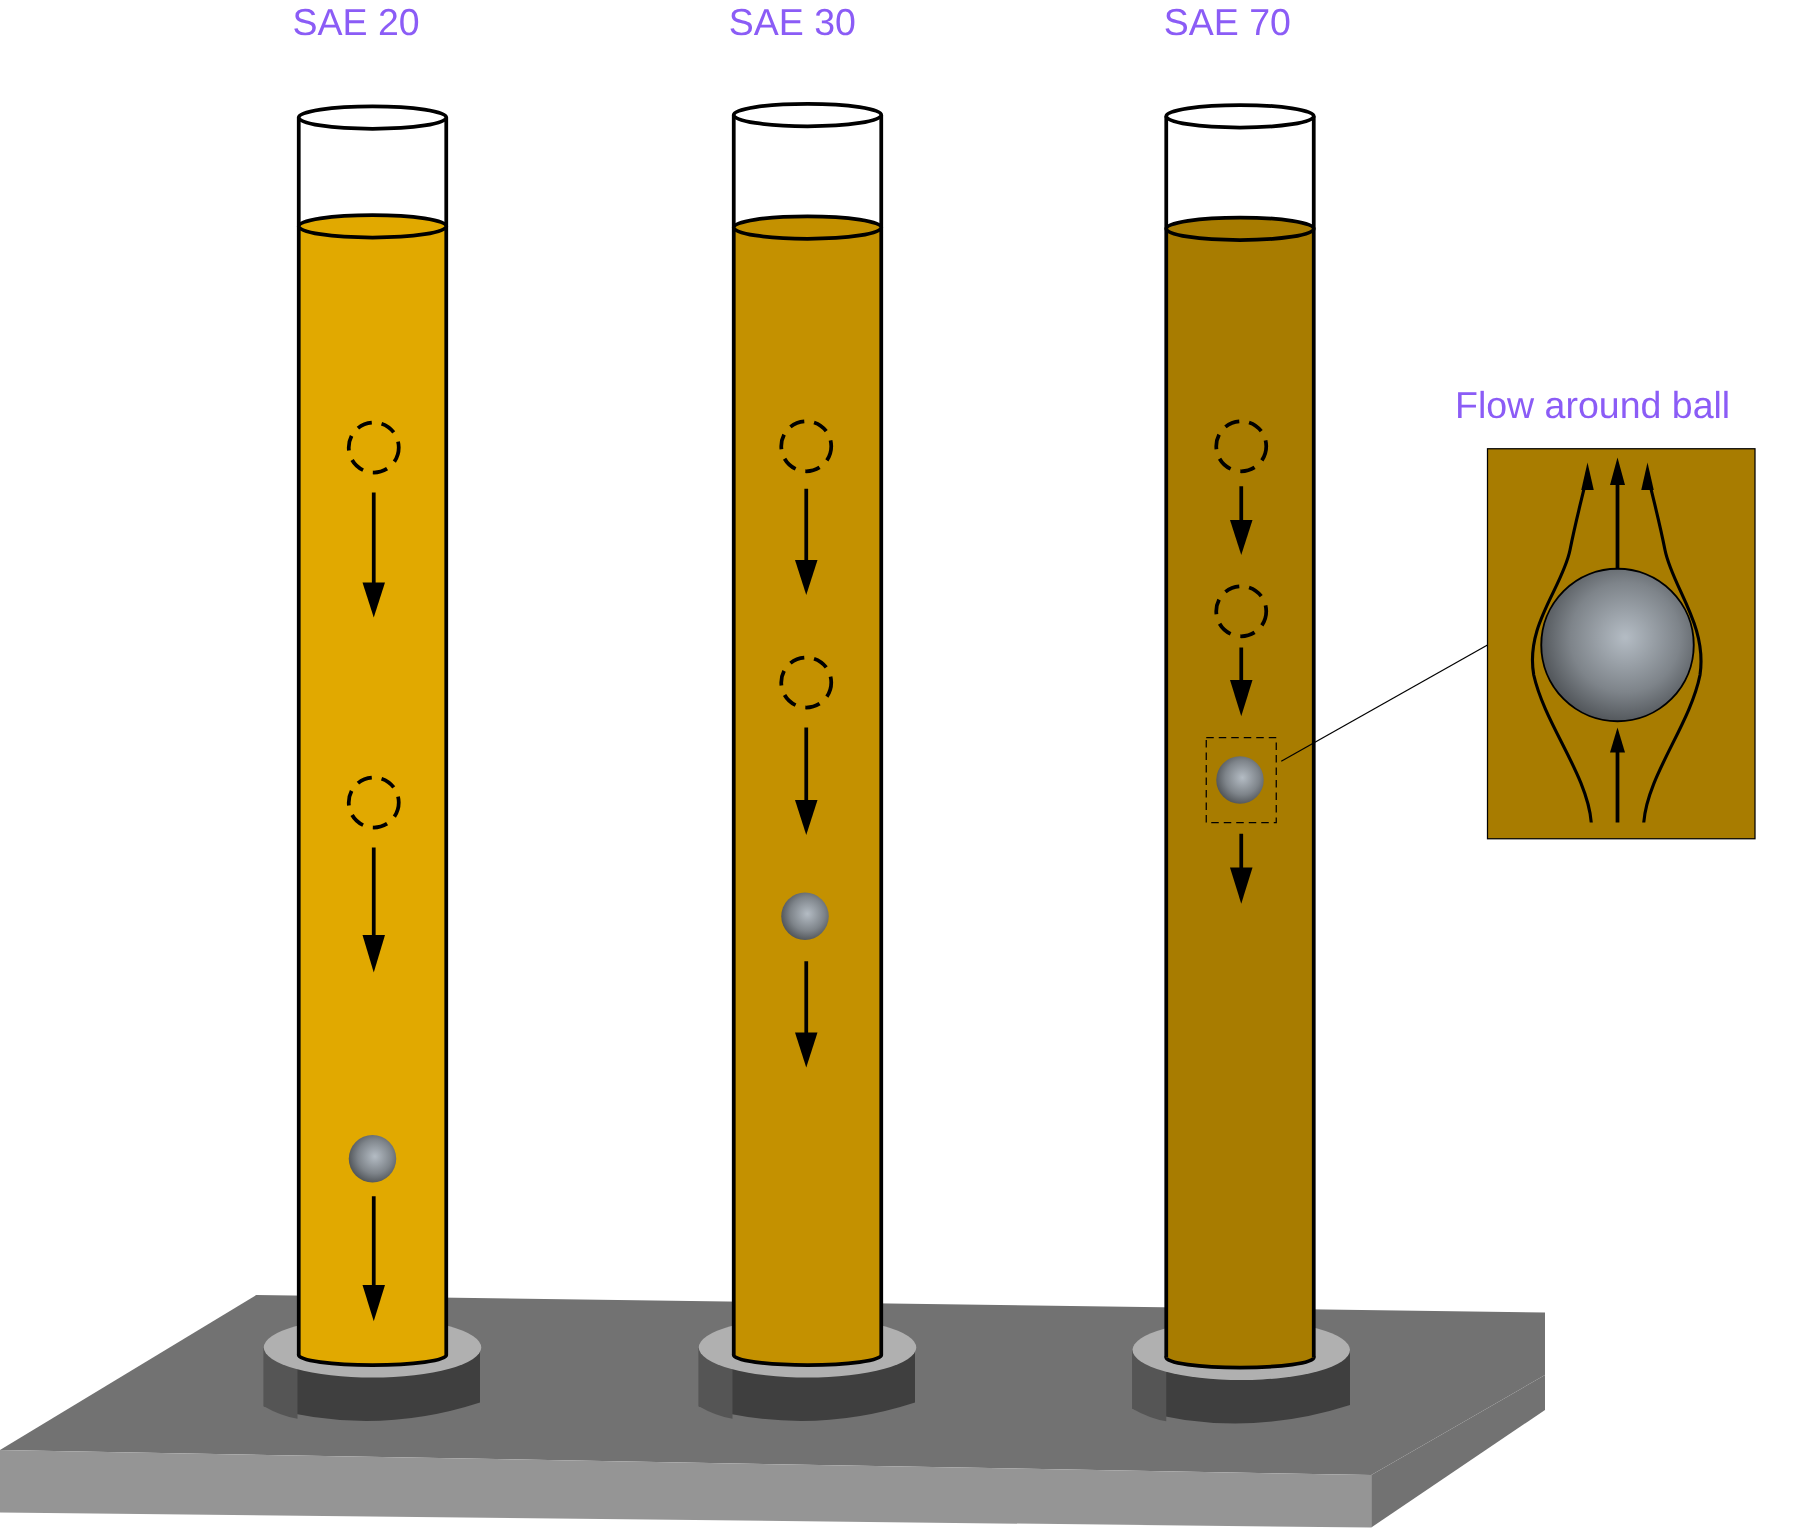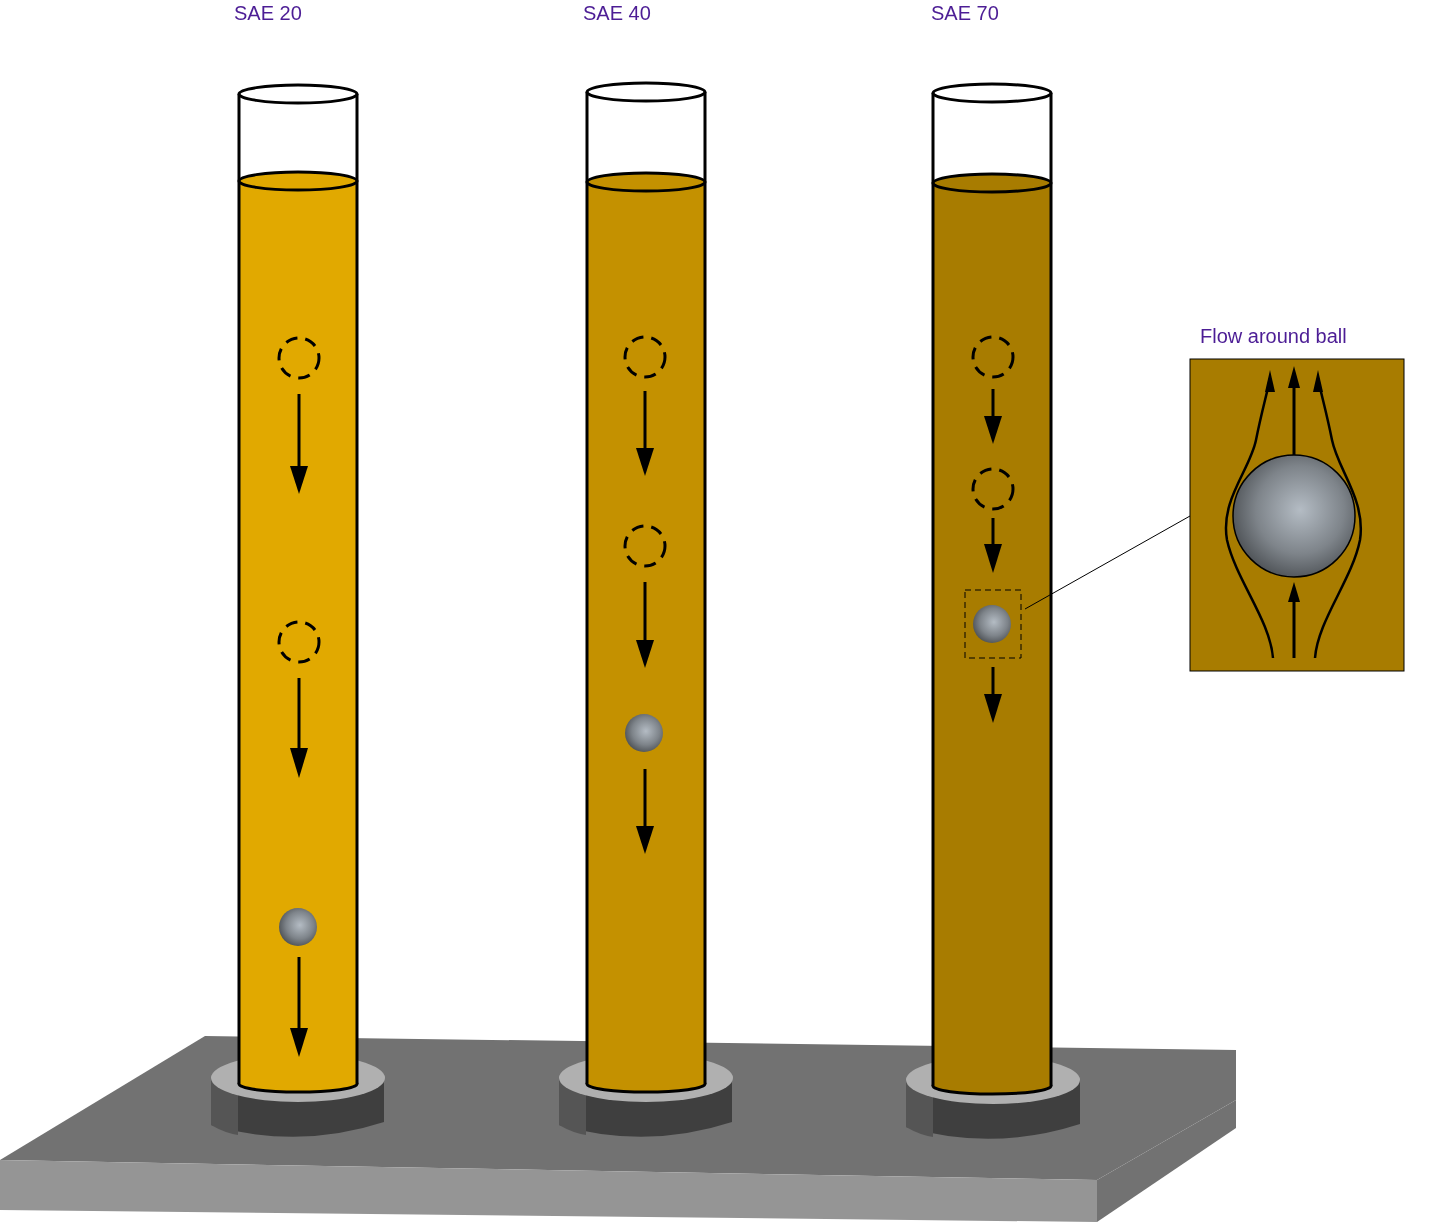--- a/index.html
+++ b/index.html
@@ -1,17 +1,17 @@
 <!DOCTYPE html>
 <html><head>
 <meta charset="utf-8">
 <style>
   html, body { margin:0; padding:0; background:#ffffff; }
   body { width:1444px; height:1230px; position:relative; overflow:hidden; font-family:"Liberation Sans", sans-serif; }
-  .label { position:absolute; font-size:20px; color:#4c1d95; white-space:nowrap; }
+  .label { position:absolute; font-size:30px; color:#8b5cf6; white-space:nowrap; }
   svg { position:absolute; left:0; top:0; }
 </style>
 </head>
 <body>
 
 <svg width="1444" height="1230" viewBox="0 0 1444 1230">
   <defs>
     <radialGradient id="ballGrad" cx="0.55" cy="0.45" r="0.6">
       <stop offset="0" stop-color="#b4bcc4"></stop>
       <stop offset="0.6" stop-color="#7e848a"></stop>
@@ -111,15 +111,15 @@
     <polygon points="1288,388 1300,388 1294,366" fill="#000"></polygon>
     <path d="M1315,658 C1318,620 1352,580 1360,540 C1366,500 1338,470 1332,440 C1326,410 1320,390 1318,378" fill="none" stroke="#000" stroke-width="2.5"></path>
     <polygon points="1313,392 1323,392 1318,370" fill="#000"></polygon>
     <line x1="1294" y1="658" x2="1294" y2="598" stroke="#000" stroke-width="3"></line>
     <polygon points="1288,602 1300,602 1294,582" fill="#000"></polygon>
     <circle cx="1294" cy="516" r="61" fill="url(#ballGrad)" stroke="#000" stroke-width="1.5"></circle>
   </g>
 </svg>
 
 <div class="label" style="left:234px; top:2px;">SAE 20</div>
-<div class="label" style="left:583px; top:2px;">SAE 40</div>
+<div class="label" style="left:583px; top:2px;">SAE 30</div>
 <div class="label" style="left:931px; top:2px;">SAE 70</div>
-<div class="label" style="left:1200px; top:308px;margin-top:17px;">Flow around ball</div>
+<div class="label" style="left:1164px; top:308px;">Flow around ball</div>
 
 </body></html>

